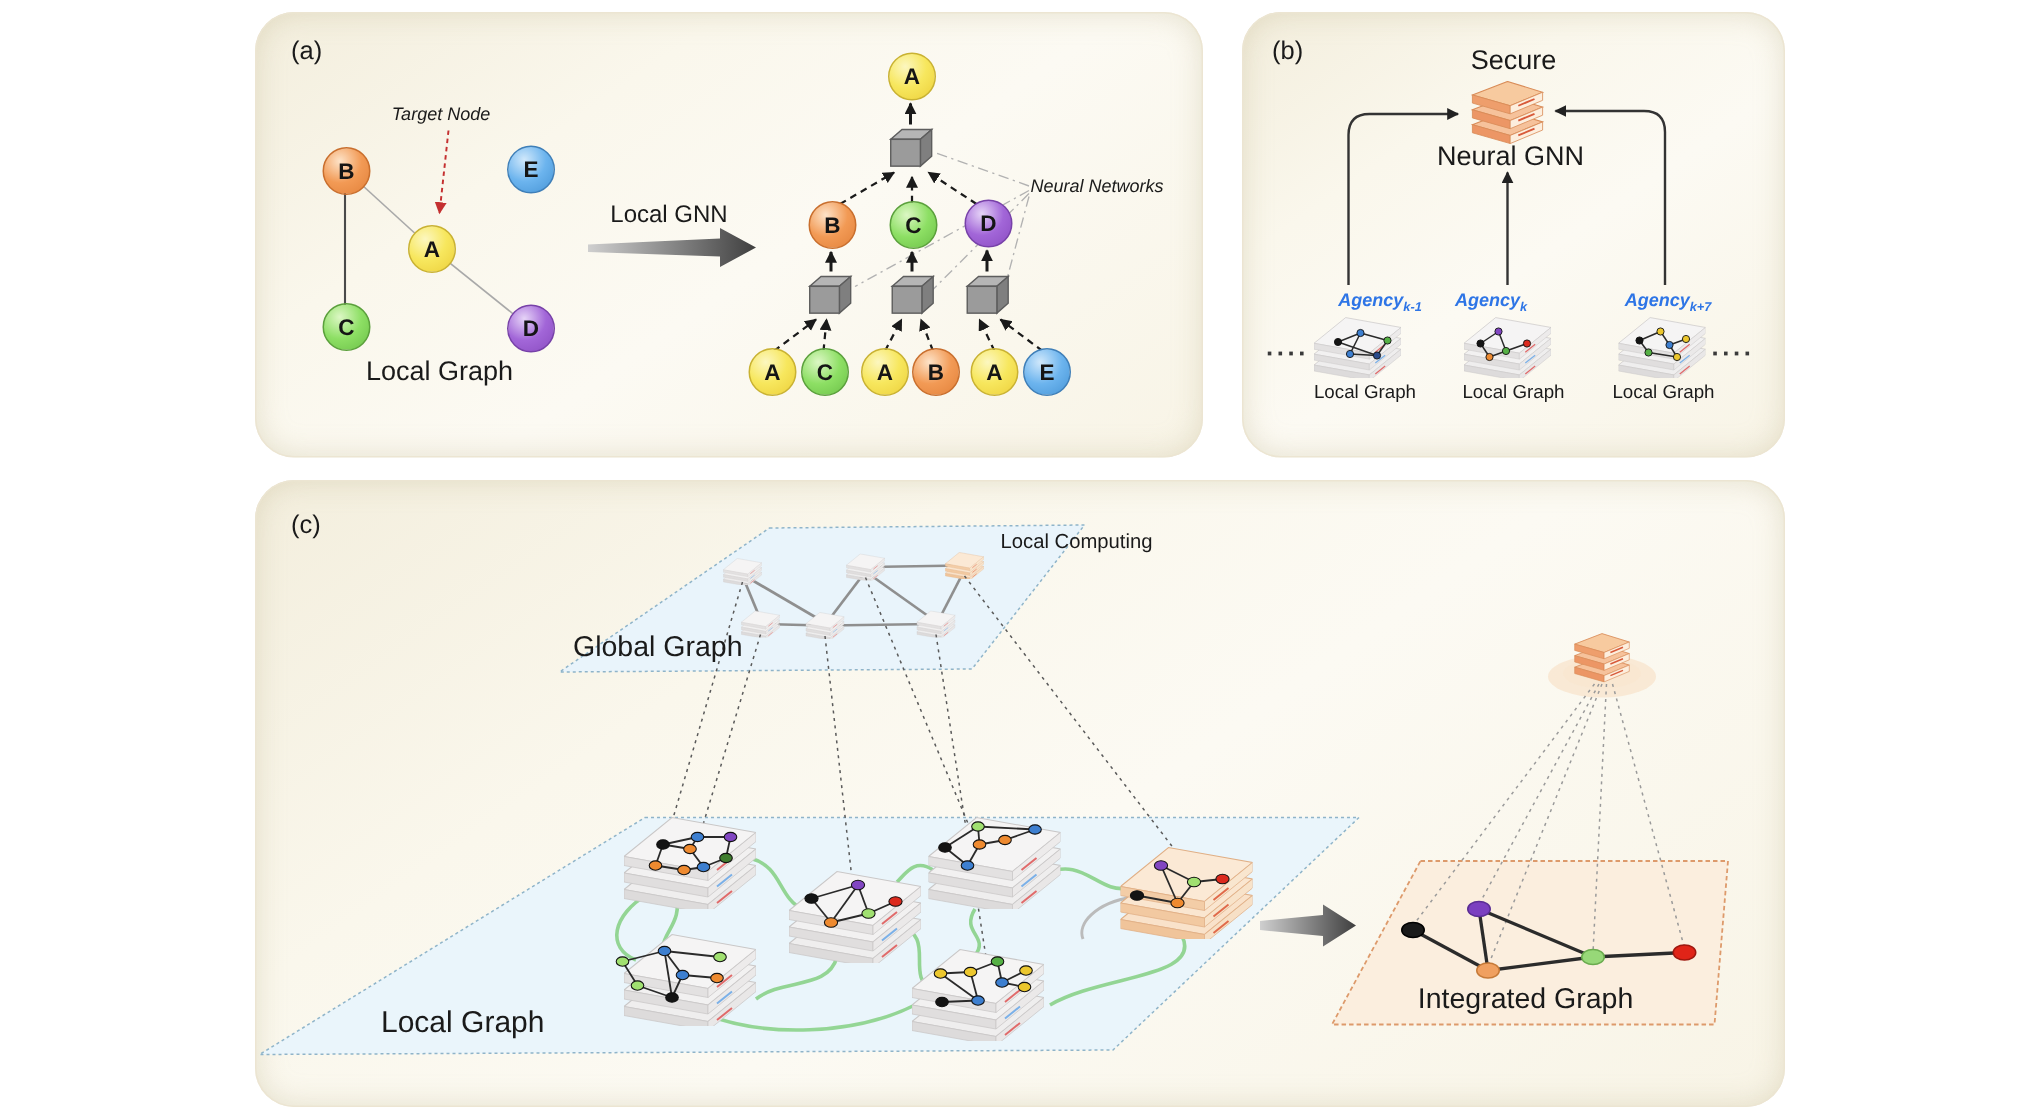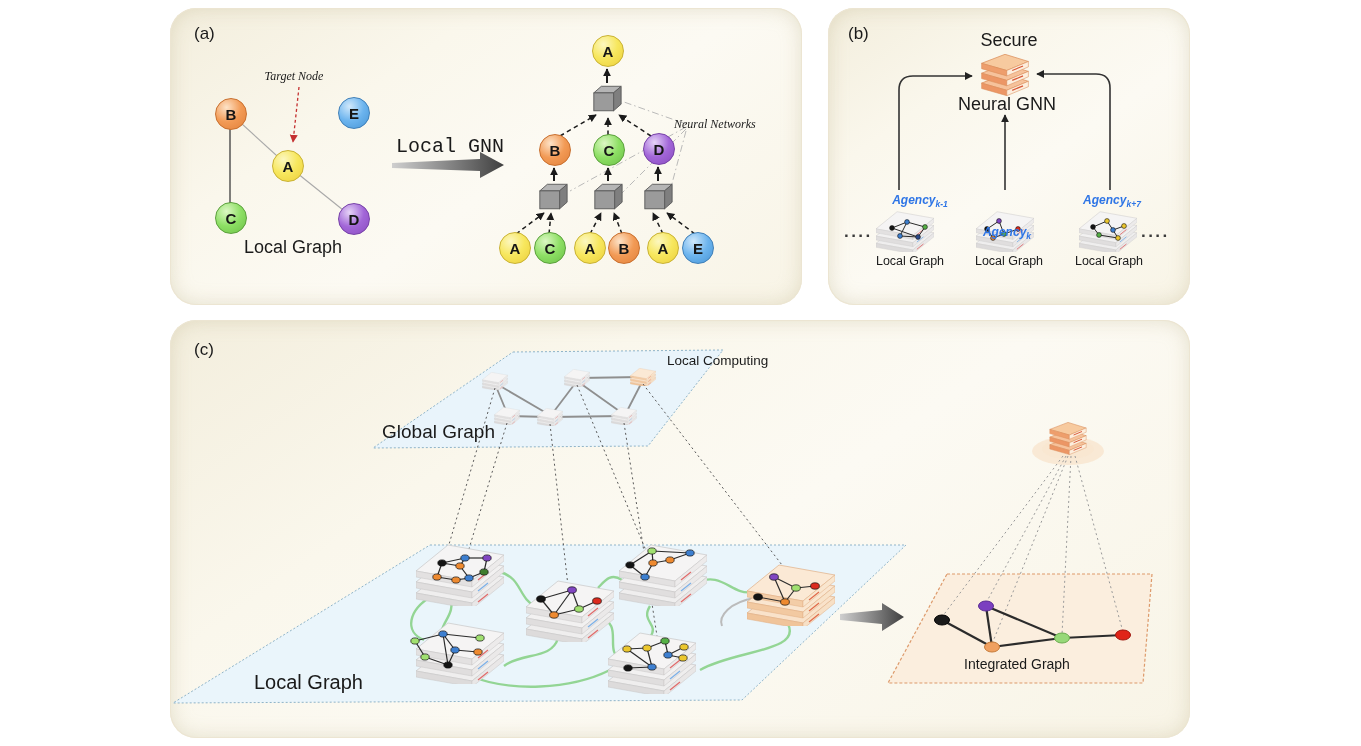--- a/index.html
+++ b/index.html
@@ -5,21 +5,21 @@
   html,body{margin:0;padding:0;background:#ffffff;}
   body{font-family:"Liberation Sans", sans-serif;}
   #canvas{position:relative;width:1361px;height:746px;background:#ffffff;overflow:hidden;}
   .panel{position:absolute;border-radius:26px;
     background:linear-gradient(145deg,#f3eedd 0%,#faf7ec 30%,#fcfaf3 55%,#f8f4e6 100%);
     box-shadow:inset 0 0 0 1px #ece5d2, inset 0 0 20px rgba(190,178,140,.38);}
   .layer{position:absolute;left:0;top:0;}
   .plabel{position:absolute;font-size:17px;color:#1a1a1a;}
   .cap{position:absolute;color:#1a1a1a;white-space:nowrap;}
   .center{text-align:center;}
-  .italic{font-style:italic;font-family:Liberation Serif, serif;}
+  .italic{font-style:italic;}
   .node{position:absolute;width:30px;height:30px;border-radius:50%;
     display:flex;align-items:center;justify-content:center;
     font-size:15px;font-weight:600;color:#151515;}
   .n-yellow{background:radial-gradient(circle at 35% 28%,#fcf7c0 0%,#f7e75e 48%,#eccf3a 100%);border:1px solid #c9b233;}
   .n-orange{background:radial-gradient(circle at 35% 28%,#fde3c8 0%,#f29a55 50%,#e2813a 100%);border:1px solid #c96f2e;}
   .n-green{background:radial-gradient(circle at 35% 28%,#dcf7c4 0%,#8ddf64 50%,#6cc148 100%);border:1px solid #5ba03c;}
   .n-blue{background:radial-gradient(circle at 35% 28%,#d0e8fb 0%,#6cb4ee 50%,#4795d6 100%);border:1px solid #3f7fb8;}
   .n-purple{background:radial-gradient(circle at 35% 28%,#e6d4f7 0%,#a266d8 50%,#8a4cc0 100%);border:1px solid #7741a8;}
   .agency{position:absolute;width:100px;text-align:center;font-size:12px;font-weight:bold;
     font-style:italic;color:#2e75e6;}
@@ -156,22 +156,22 @@
         <line x1="420" y1="226" x2="431" y2="205" marker-end="url(#ah)"></line>
         <line x1="452" y1="226" x2="444" y2="205" marker-end="url(#ah)"></line>
         <line x1="493" y1="226" x2="483" y2="205" marker-end="url(#ah)"></line>
         <line x1="525" y1="226" x2="497" y2="205" marker-end="url(#ah)"></line>
       </g>
     </svg>
 
     <div class="plabel" style="left:24px;top:16px;">(a)</div>
     <div class="cap italic" style="left:72px;top:61px;width:104px;font-size:12px;text-align:center;">Target Node</div>
     <div class="cap center" style="left:63px;top:229px;width:120px;font-size:18px;">Local Graph</div>
-    <div class="cap center" style="left:226px;top:127px;width:100px;font-size:20px;font-family:Liberation Mono, monospace;">Local GNN</div>
-    <div class="cap italic" style="left:504px;top:109px;font-size:12px;">Neural Networks</div>
+    <div class="cap center" style="left:226px;top:127px;width:100px;font-size:16px;">Local GNN</div>
+    <div class="cap italic" style="left:517px;top:109px;font-size:12px;">Neural Networks</div>
 
     <div class="node n-orange" style="left:45px;top:90px;">
         <span>B</span>
       </div>
     <div class="node n-blue" style="left:168px;top:89px;">
         <span>E</span>
       </div>
     <div class="node n-yellow" style="left:102px;top:142px;">
         <span>A</span>
       </div>
@@ -277,21 +277,21 @@
             <circle cx="290" cy="230" r="2.4" fill="#ecc72e"></circle>
         </g>
       </g>
     </svg>
 
     <div class="plabel" style="left:20px;top:16px;">(b)</div>
     <div class="cap center" style="left:131px;top:22px;width:100px;font-size:18px;">Secure</div>
     <div class="cap center" style="left:119px;top:86px;width:120px;font-size:18px;">Neural GNN</div>
 
     <div class="agency" style="left:42px;top:185px;"><span>Agency</span><sub>k-1</sub></div>
-    <div class="agency" style="left:129px;top:185px;margin-top:32px;"><span>Agency</span><sub>k</sub></div>
+    <div class="agency" style="left:116px;top:185px;"><span>Agency</span><sub>k</sub></div>
     <div class="agency" style="left:234px;top:185px;"><span>Agency</span><sub>k+7</sub></div>
 
     <div class="cap center" style="left:37px;top:246px;width:90px;font-size:12.5px;">Local Graph</div>
     <div class="cap center" style="left:136px;top:246px;width:90px;font-size:12.5px;">Local Graph</div>
     <div class="cap center" style="left:236px;top:246px;width:90px;font-size:12.5px;">Local Graph</div>
 
     <div class="dots" style="left:16px;top:218px;">····</div>
     <div class="dots" style="left:313px;top:218px;">····</div>
   </section>
 
@@ -495,16 +495,16 @@
         <ellipse cx="822" cy="327" rx="7.5" ry="5" fill="#f0a060" stroke="#c67a38"></ellipse>
         <ellipse cx="892" cy="318" rx="7.5" ry="5" fill="#97d878" stroke="#6aab4e"></ellipse>
         <ellipse cx="953" cy="315" rx="7.5" ry="5" fill="#e02418" stroke="#9e170e"></ellipse>
       </g>
     </svg>
 
     <div class="plabel" style="left:24px;top:20px;">(c)</div>
     <div class="cap" style="left:497px;top:33px;font-size:13.5px;">Local Computing</div>
     <div class="cap" style="left:212px;top:101px;font-size:19px;">Global Graph</div>
     <div class="cap" style="left:84px;top:351px;font-size:20px;">Local Graph</div>
-    <div class="cap center" style="left:767px;top:336px;width:160px;font-size:14px;">Integrated Graph</div>
+    <div class="cap center" style="left:767px;top:336px;width:160px;font-size:19px;">Integrated Graph</div>
   </section>
 
 </div>
 
 </body></html>

